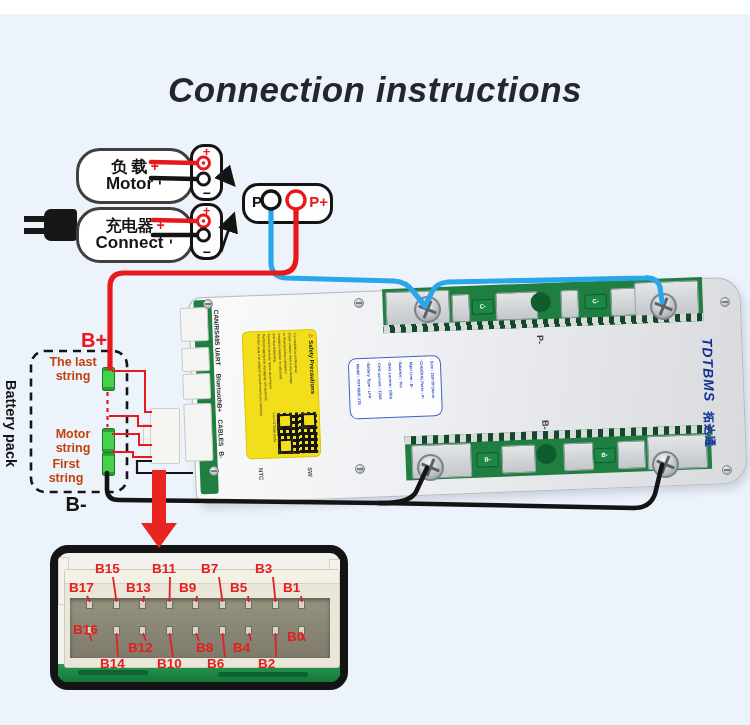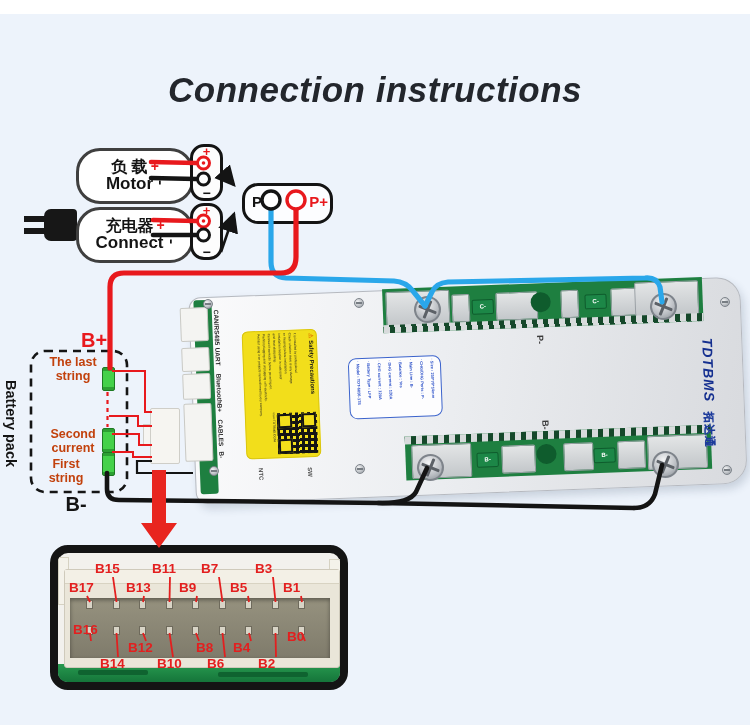--- a/index.html
+++ b/index.html
@@ -166,21 +166,21 @@
 
   <div class="abs" id="p-box">
     <span class="pm">P-</span>
     <span class="pp">P+</span>
   </div>
 
   <div class="abs v" id="battery-pack-label">Battery pack</div>
   <div class="abs" id="bplus">B+</div>
   <div class="abs" id="bminus">B-</div>
   <div class="abs strlabel" id="str-last">The last string</div>
-  <div class="abs strlabel" id="str-second">Second current</div>
+  <div class="abs strlabel" id="str-second">Motor string</div>
   <div class="abs strlabel" id="str-first">First string</div>
   <div class="abs cell" id="cell1"></div>
   <div class="abs cell" id="cell2"></div>
   <div class="abs cell" id="cell3"></div>
   <div class="abs" id="sample-plug-tab"></div>
   <div class="abs" id="sample-plug"></div>
 
   <div class="abs" id="board">
     <div class="bchild" id="left-strip"></div>
     <div class="bchild lconn" style="top:9px;height:32px;"></div>

